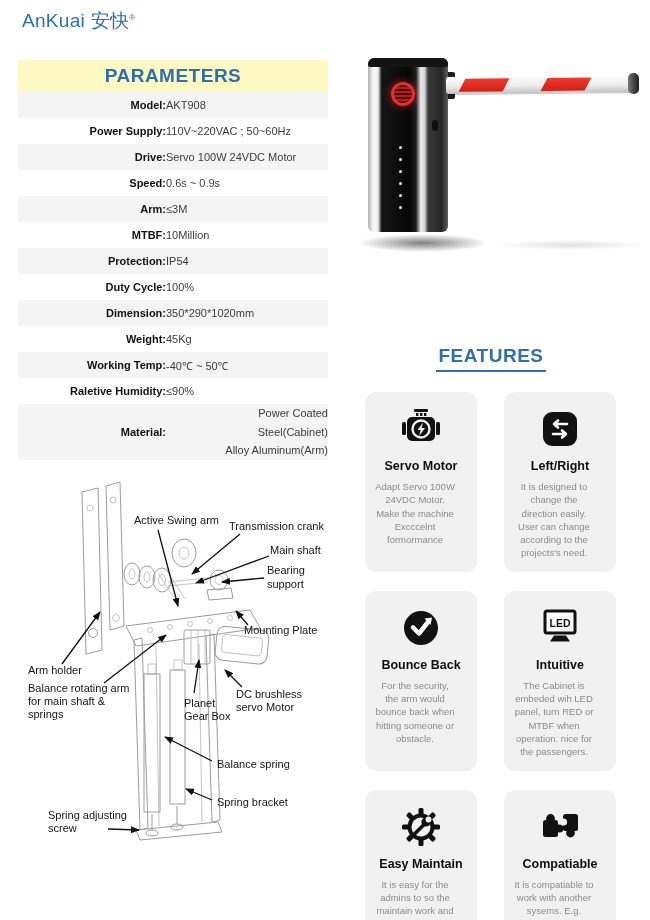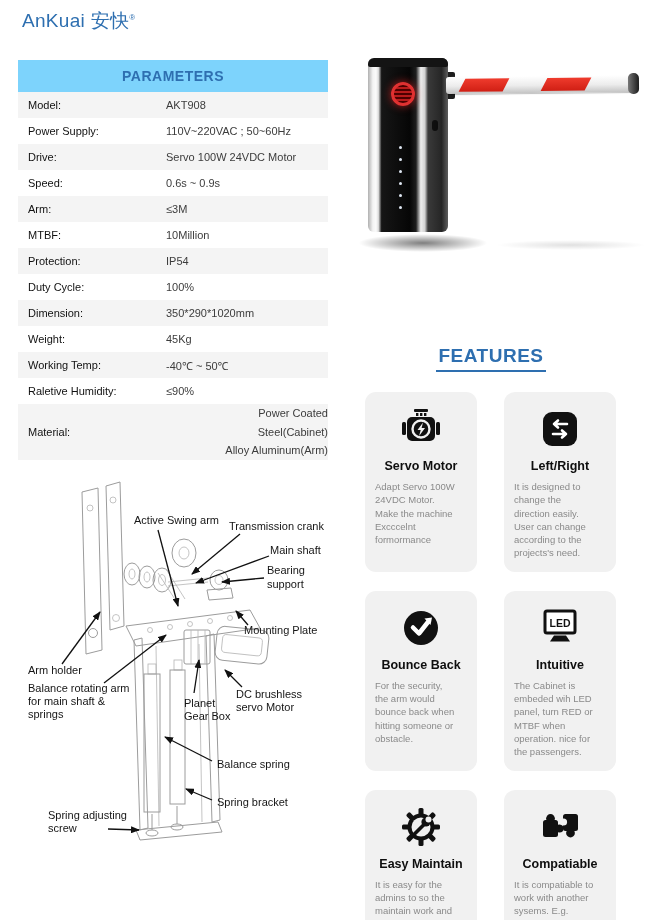--- a/index.html
+++ b/index.html
@@ -5,25 +5,25 @@
   html,body{margin:0;padding:0;}
   body{width:650px;height:920px;background:#fff;font-family:"Liberation Sans",sans-serif;position:relative;overflow:hidden;}
   .abs{position:absolute;}
 
   
   .logo{left:22px;top:8px;font-size:19px;font-weight:normal;color:#2e6fb0;letter-spacing:.3px;}
   .logo sup{font-size:8px;vertical-align:super;}
 
   
   .params{left:18px;top:60px;width:310px;}
-  .phead{height:32px;line-height:32px;background:#7dd3fc;text-align:center;color:#2e6fb0;
-         font-size:14px;font-weight:bold;letter-spacing:.5px;}
+  .phead{height:32px;line-height:32px;background:#fef9c3;text-align:center;color:#2e6fb0;
+         font-size:19px;font-weight:bold;letter-spacing:.5px;}
   .prow{display:flex;min-height:26px;align-items:center;font-size:11px;}
   .prow:nth-child(even){background:#f4f4f4;}
-  .plabel{width:148px;padding-left:10px;font-weight:normal;color:#111;box-sizing:border-box;flex-shrink:0;}
+  .plabel{width:148px;padding-left:10px;font-weight:bold;color:#111;box-sizing:border-box;flex-shrink:0;text-align:right;}
   .pvalue{color:#3c3c3c;}
   .prow.tall{min-height:52px;gap:48px;}
   .pvalue .vline{line-height:1.7;text-align:right;}
 
   
   .product{left:356px;top:44px;width:294px;height:216px;}
   .cabinet{position:absolute;left:12px;top:14px;width:80px;height:174px;border-radius:6px;
     background:linear-gradient(90deg,#b0b0b0 0,#f3f3f3 6%,#fbfbfb 10%,#dedede 13%,
       #161616 17%,#060606 52%,#1f1f1f 60%,#ededed 66%,#d2d2d2 71%,#3a3a3a 75%,#262626 92%,#5d5d5d 100%);}
   .cabinet::before{content:"";position:absolute;left:0;top:0;width:100%;height:9px;background:#141414;
@@ -49,21 +49,21 @@
 
   
   .features{left:365px;top:345px;width:252px;}
   .ftitle{width:fit-content;margin:0 auto 20px auto;color:#2e6fb0;font-size:19px;font-weight:bold;
     letter-spacing:.5px;border-bottom:2px solid #2e6fb0;padding:0 3px 3px 3px;}
   .cards{display:grid;grid-template-columns:112px 112px;column-gap:27px;row-gap:19px;
     grid-auto-rows:minmax(141px,auto);}
   .card{background:#f1f1f1;border-radius:11px;text-align:center;padding-top:13px;box-sizing:border-box;}
   .icon-wrap{height:48px;display:flex;align-items:center;justify-content:center;}
   .ctitle{font-size:12.5px;font-weight:bold;color:#0e0e0e;margin:6px 0 7px 0;}
-  .cdesc{font-size:9.5px;line-height:1.4;color:#8a8a8a;text-align:left;padding:0 22px 12px 10px;}
+  .cdesc{font-size:9.5px;line-height:1.4;color:#8a8a8a;text-align:center;padding:0 22px 12px 10px;}
 
   
   .diagram{left:8px;top:478px;}
   .dg-shape{stroke:#9c9c9c;fill:none;stroke-width:1;}
   .dg-shape2{stroke:#b5b5b5;fill:none;stroke-width:.8;}
   .dg-arrow{stroke:#111;stroke-width:1.3;fill:none;}
   .dg-label{font-size:11px;fill:#151515;font-family:"Liberation Sans",sans-serif;}
 </style>
 </head>
 <body>

